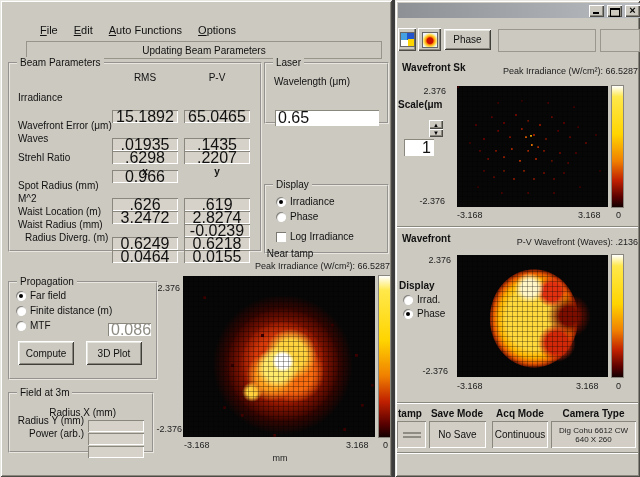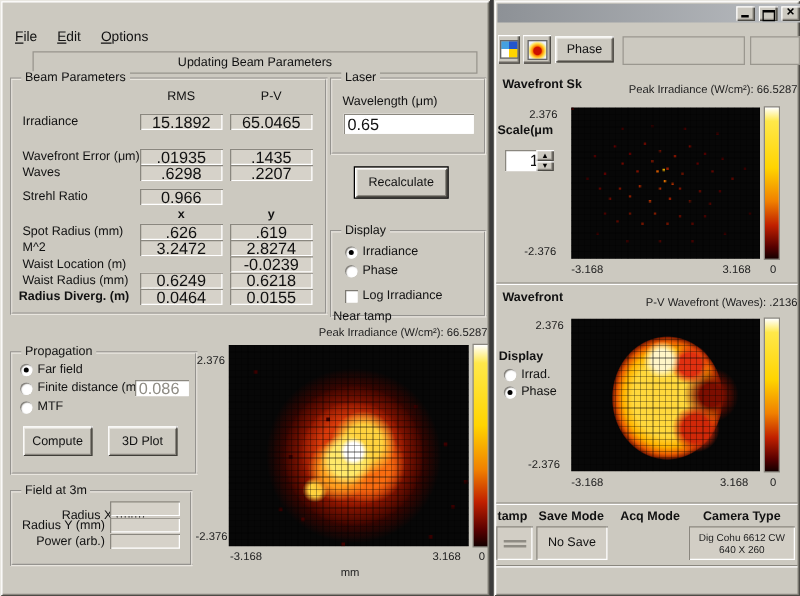--- a/index.html
+++ b/index.html
@@ -24,32 +24,32 @@
   .titlebar .title{flex:1;font-size:11px;font-weight:bold;white-space:nowrap;overflow:hidden;}
   .tb-btn{width:16px;height:13px;background:#ccc9c0;flex:none;position:relative;
           box-shadow:inset 1px 1px 0 #fff,inset -1px -1px 0 #4d4b46,inset -2px -2px 0 #8a877f;}
   .g-min::after{content:"";position:absolute;left:4px;bottom:3px;width:6px;height:2px;background:#000;}
   .g-max::after{content:"";position:absolute;left:3px;top:3px;width:8px;height:6px;
                 border:1px solid #000;border-top-width:2px;}
   .g-close::after{content:"×";position:absolute;left:0;top:-1px;width:100%;text-align:center;
                   font:bold 11px "Liberation Sans",sans-serif;color:#000;}
   .app-icon{width:12px;height:12px;flex:none;border:1px solid #303;
             background:radial-gradient(circle at 50% 50%,#ffe14d 0 2px,#ff6a00 5px,#a80000 8px,#400046 12px);}
-  .menubar{position:absolute;display:flex;}
+  .menubar{position:absolute;display:flex;margin-left:28px;}
   .menu-item{padding:1px 8px 2px 8px;font-size:11px;color:#111;}
   .menu-item::first-letter{text-decoration:underline;}
   .banner{position:absolute;border:1px solid #97948c;display:flex;align-items:center;
           justify-content:center;font-size:10px;color:#111;background:#ccc9c0;}
 
   .group{position:absolute;border:2px groove #e9e6df;}
   .glabel{position:absolute;top:-7px;left:7px;background:#ccc9c0;padding:0 3px;
           font-size:10px;color:#111;white-space:nowrap;}
 
   .field{position:absolute;background:#d6d2c9;display:flex;align-items:center;justify-content:center;
-         font-size:13px;color:#111;box-shadow:inset 1px 1px 0 #8a877f,inset -1px -1px 0 #fff;}
+         font-size:16px;color:#111;box-shadow:inset 1px 1px 0 #8a877f,inset -1px -1px 0 #fff;margin-top:19px;}
   .field.white{background:#fff;justify-content:flex-start;padding-left:3px;}
   .field.dim{color:#8f8c84;}
   .btn95{position:absolute;background:#ccc9c0;display:flex;align-items:center;justify-content:center;
          font-size:10px;color:#111;
          box-shadow:inset 1px 1px 0 #fff,inset -1px -1px 0 #403e39,
                     inset 2px 2px 0 #e9e7e1,inset -2px -2px 0 #8a877f;}
   .btn95.default{outline:1px solid #000;}
 
   .ctl-row{position:absolute;display:flex;align-items:center;gap:4px;font-size:10px;
            color:#111;white-space:nowrap;}
@@ -128,20 +128,21 @@
 <body>
 
 <div id="screen">
 
   <div class="win" style="left:0;top:0;width:392px;height:477px;">
 
 
     <div class="menubar" style="left:4px;top:23px;">
       <span class="menu-item">File</span>
       <span class="menu-item">Edit</span>
+      <span class="menu-item">Auto Functions</span>
       <span class="menu-item">Options</span>
     </div>
 
     <div class="banner" style="left:26px;top:41px;width:354px;height:16px;">Updating Beam Parameters</div>
 
     <div class="group" style="left:8px;top:62px;width:250px;height:186px;">
       <span class="glabel">Beam Parameters</span>
 
       <div class="abs t10 center" style="left:100px;top:8px;width:70px;">RMS</div>
       <div class="abs t10 center" style="left:172px;top:8px;width:70px;">P-V</div>
@@ -173,32 +174,31 @@
       <div class="field" style="left:174px;top:128px;width:66px;height:13px;">2.8274</div>
 
       <div class="abs t10" style="left:8px;top:142px;">Waist Location (m)</div>
       <div class="field" style="left:102px;top:158px;width:50px;height:13px;">0.1959</div>
       <div class="field" style="left:174px;top:141px;width:66px;height:13px;">-0.0239</div>
 
       <div class="abs t10" style="left:8px;top:155px;">Waist Radius (mm)</div>
       <div class="field" style="left:102px;top:154px;width:66px;height:13px;">0.6249</div>
       <div class="field" style="left:174px;top:154px;width:66px;height:13px;">0.6218</div>
 
-      <div class="abs t10" style="left:5px;top:168px;font-weight:bold;">Radius Diverg. (m)</div>
+      <div class="abs t10" style="left:15px;top:168px;">Radius Diverg. (m)</div>
       <div class="field" style="left:102px;top:167px;width:66px;height:13px;">0.0464</div>
       <div class="field" style="left:174px;top:167px;width:66px;height:13px;">0.0155</div>
     </div>
 
     <div class="group" style="left:264px;top:62px;width:121px;height:58px;">
       <span class="glabel">Laser</span>
       <div class="abs t10" style="left:8px;top:12px;">Wavelength (μm)</div>
       <div class="field white" style="left:9px;top:27px;width:101px;height:16px;">0.65</div>
     </div>
 
-    <button class="btn95 default" style="left:284px;top:134px;width:74px;height:24px;border:0;">Recalculate</button>
 
     <div class="group" style="left:264px;top:184px;width:121px;height:66px;">
       <span class="glabel">Display</span>
       <div class="ctl-row" style="left:10px;top:10px;">
         <span class="radio on"></span>
         <span>Irradiance</span>
       </div>
       <div class="ctl-row" style="left:10px;top:25px;">
         <span class="radio"></span>
         <span>Phase</span>
@@ -323,20 +323,21 @@
 
     <div class="divider" style="left:2px;top:402px;width:241px;"></div>
 
     <div class="abs t10 bold" style="left:3px;top:408px;">tamp</div>
     <div class="abs t10 bold center" style="left:33px;top:408px;width:58px;">Save Mode</div>
     <div class="abs t10 bold center" style="left:97px;top:408px;width:56px;">Acq Mode</div>
     <div class="abs t10 bold center" style="left:156px;top:408px;width:85px;">Camera Type</div>
 
     <div class="statusbox microtext" style="left:2px;top:421px;width:29px;height:27px;"></div>
     <div class="statusbox" style="left:34px;top:421px;width:57px;height:27px;">No Save</div>
+    <div class="statusbox" style="left:97px;top:421px;width:56px;height:27px;">Continuous</div>
     <div class="statusbox" style="left:156px;top:421px;width:85px;height:27px;">
       <span class="t8">Dig Cohu 6612 CW</span>
       <span class="t8">640 X 260</span>
     </div>
 
     <div class="divider" style="left:2px;top:452px;width:241px;"></div>
   </div>
 
 </div>
 

